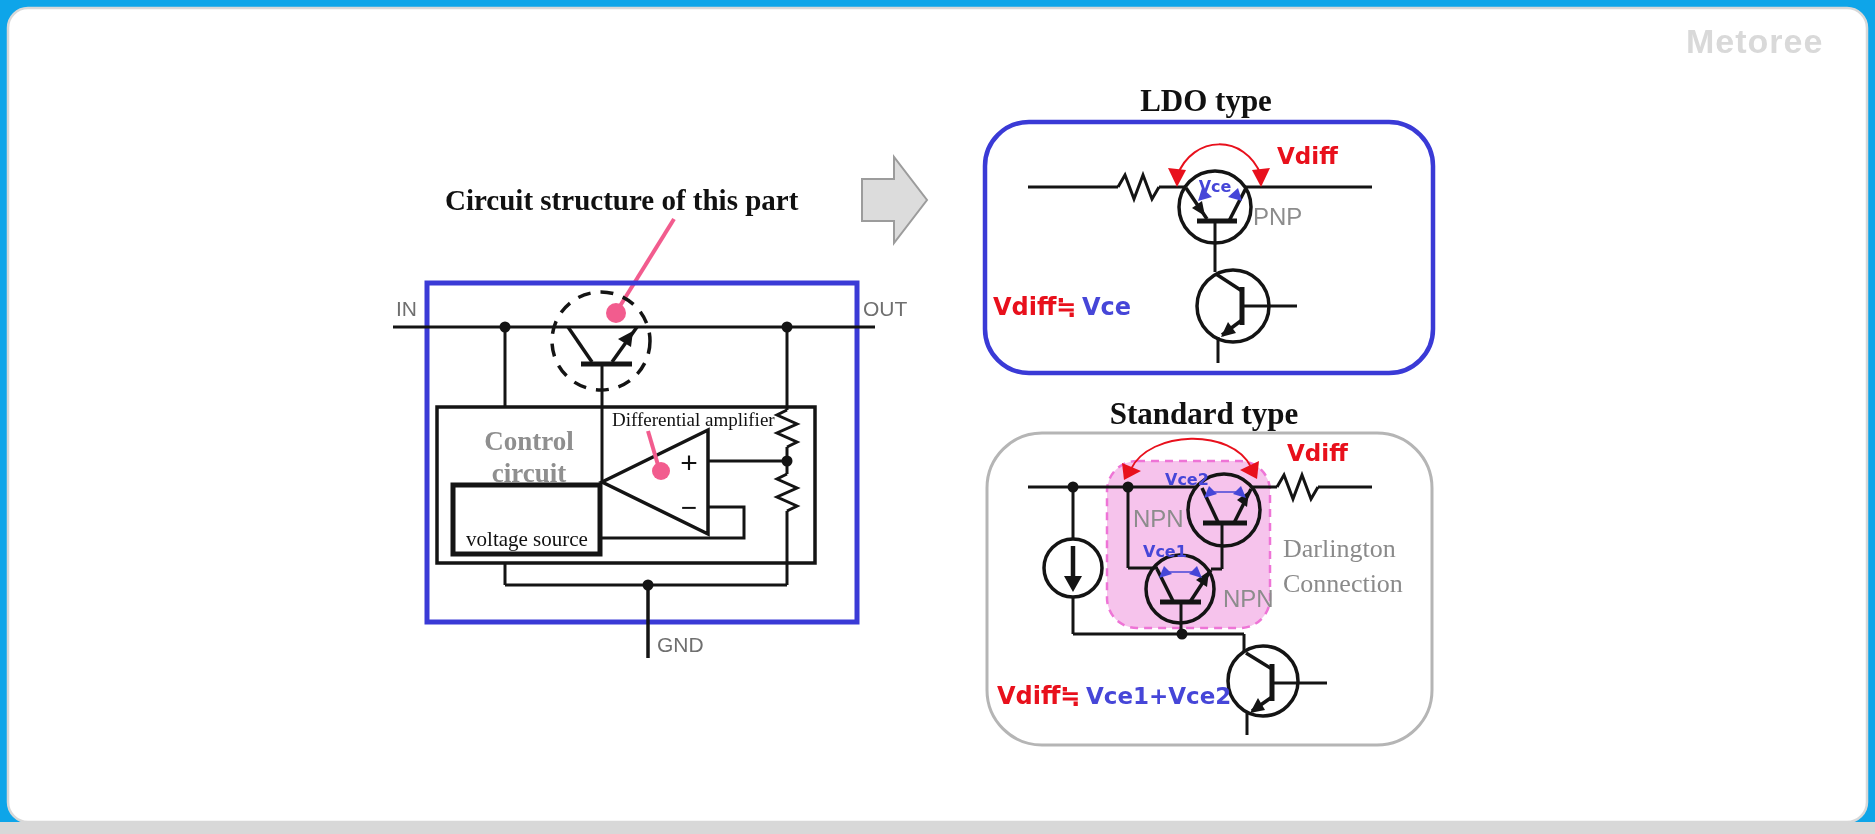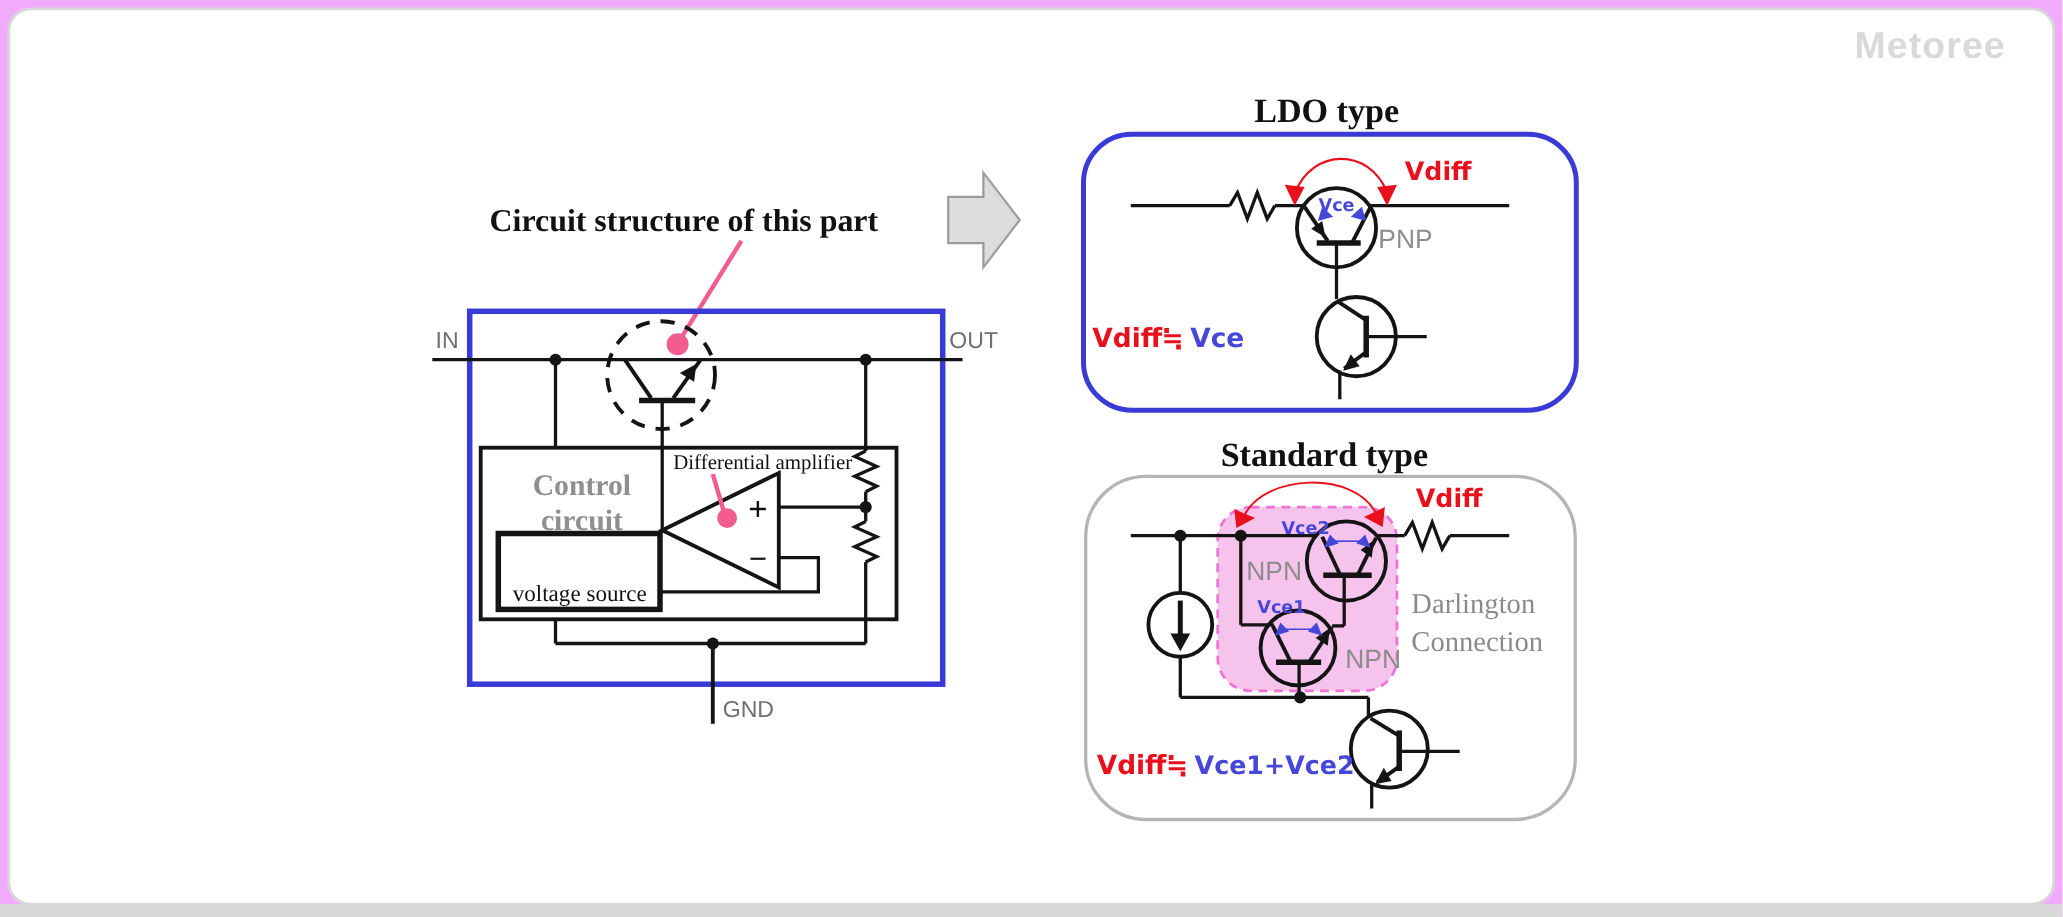--- a/index.html
+++ b/index.html
@@ -1,16 +1,16 @@
 <!DOCTYPE html>
 <html><head>
 <meta charset="utf-8">
 <style>
   html,body{margin:0;padding:0;background:#ffffff;}
-  .stage{position:relative;width:1875px;height:834px;background:#f0abfc;overflow:hidden;}
+  .stage{position:relative;width:1875px;height:834px;background:#0ea5e9;overflow:hidden;}
   svg{position:absolute;left:0;top:0;}
   text{user-select:none;}
   .serifB{font-family:"Liberation Serif",serif;font-weight:bold;fill:#111111;}
   .serifR{font-family:"Liberation Serif",serif;fill:#111111;}
   .graySans{font-family:"Liberation Sans",sans-serif;fill:#6f6f6f;}
   .grayLbl{font-family:"Liberation Sans",sans-serif;fill:#8c8c8c;}
   .graySerif{font-family:"Liberation Serif",serif;fill:#8a8a8a;}
   .ctrlTxt{font-family:"Liberation Serif",serif;font-weight:bold;fill:#8f8f8f;}
   .eq{font-family:"DejaVu Sans",sans-serif;font-weight:bold;}
   .vred{fill:#e8101c;}

